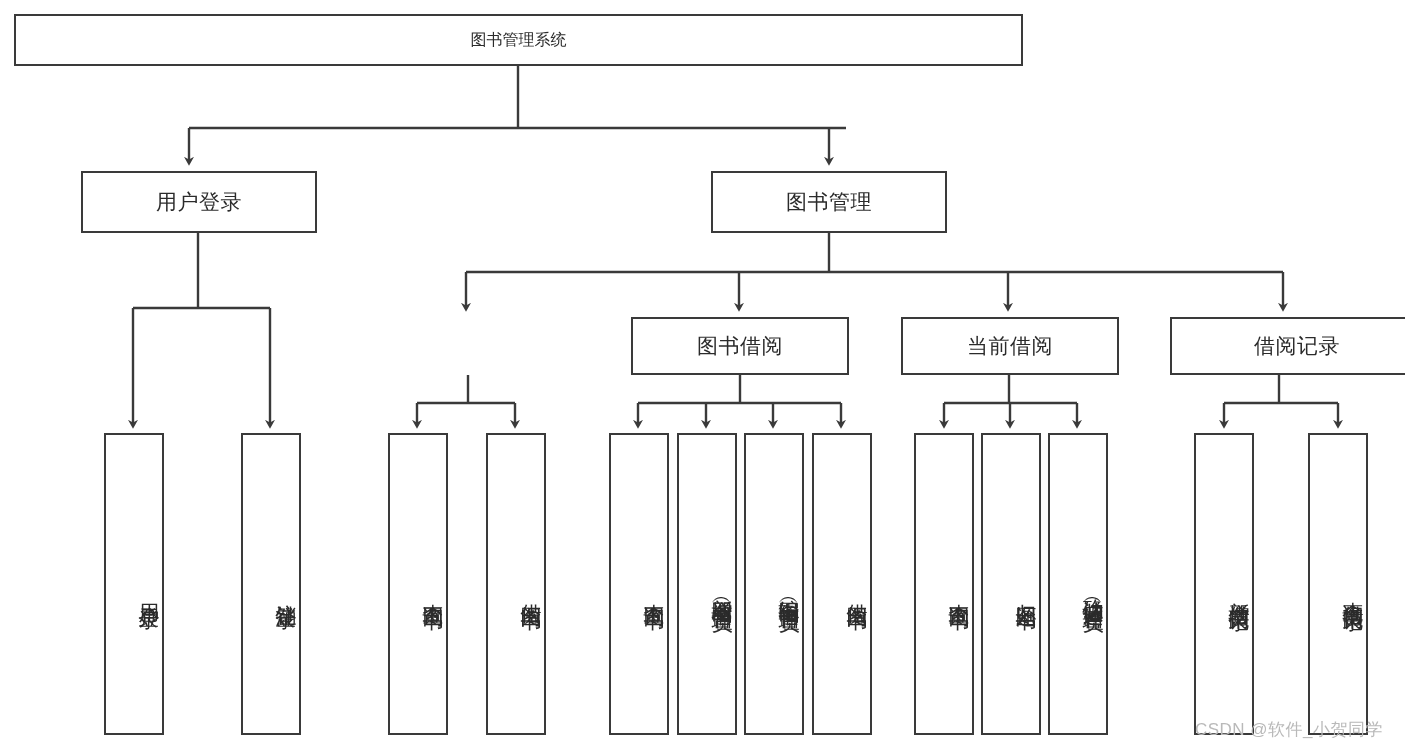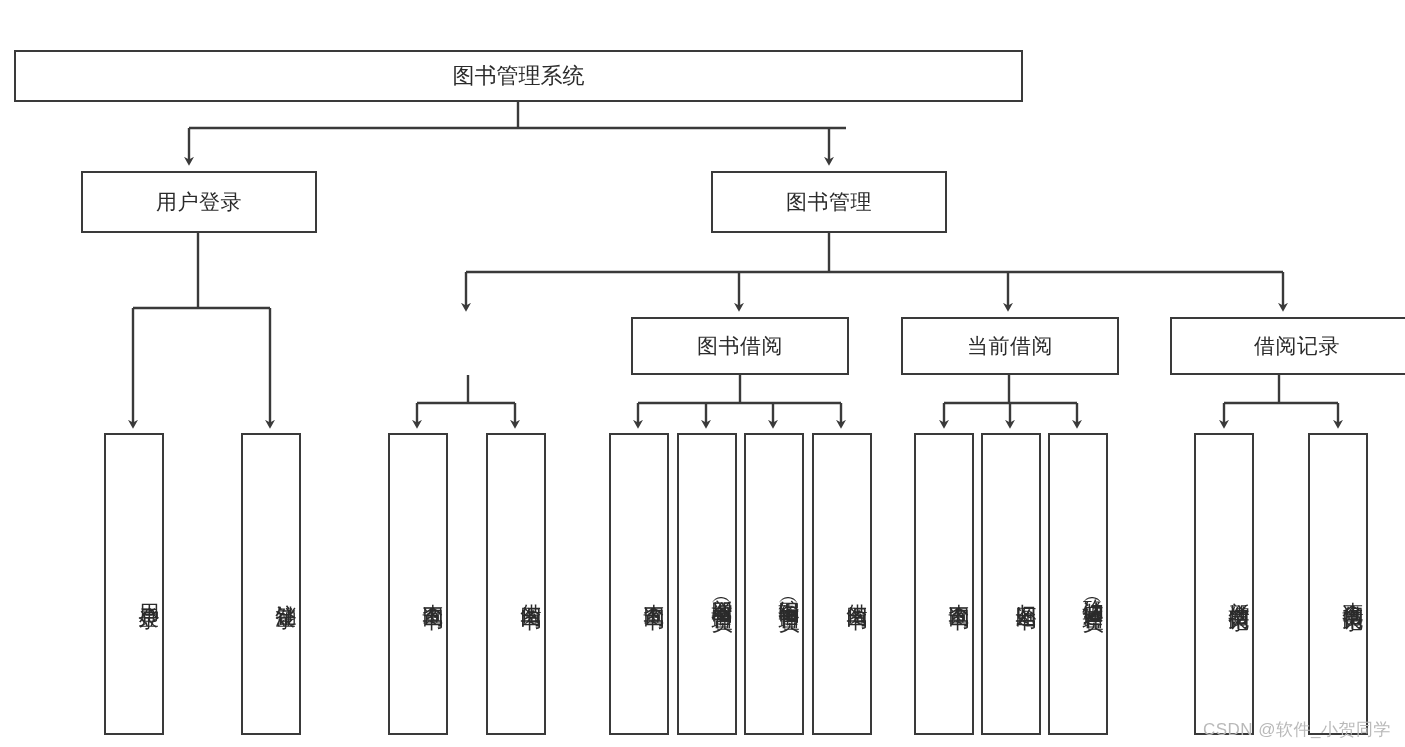--- a/index.html
+++ b/index.html
@@ -35,35 +35,34 @@
     align-items: center;
     justify-content: center;
     text-align: center;
     line-height: 1.25;
   }
   .node.horiz {
     font-size: 21px;
     letter-spacing: 0.5px;
   }
   .node.root {
-    font-size: 22px;
-    margin-top: 36px;
+    font-size: 16px;
   }
   .node.vert {
     writing-mode: vertical-rl;
     text-orientation: upright;
     font-size: 21px;
     align-items: flex-start;
     justify-content: center;
     padding-top: 14px;
     letter-spacing: 2px;
   }
   .watermark {
     position: absolute;
-    right: 14px;
+    right: 22px;
     bottom: 6px;
     font-size: 17px;
     color: #b9b9b9;
     white-space: nowrap;
     letter-spacing: 0.5px;
   }
 </style>
 </head>
 <body>
 

